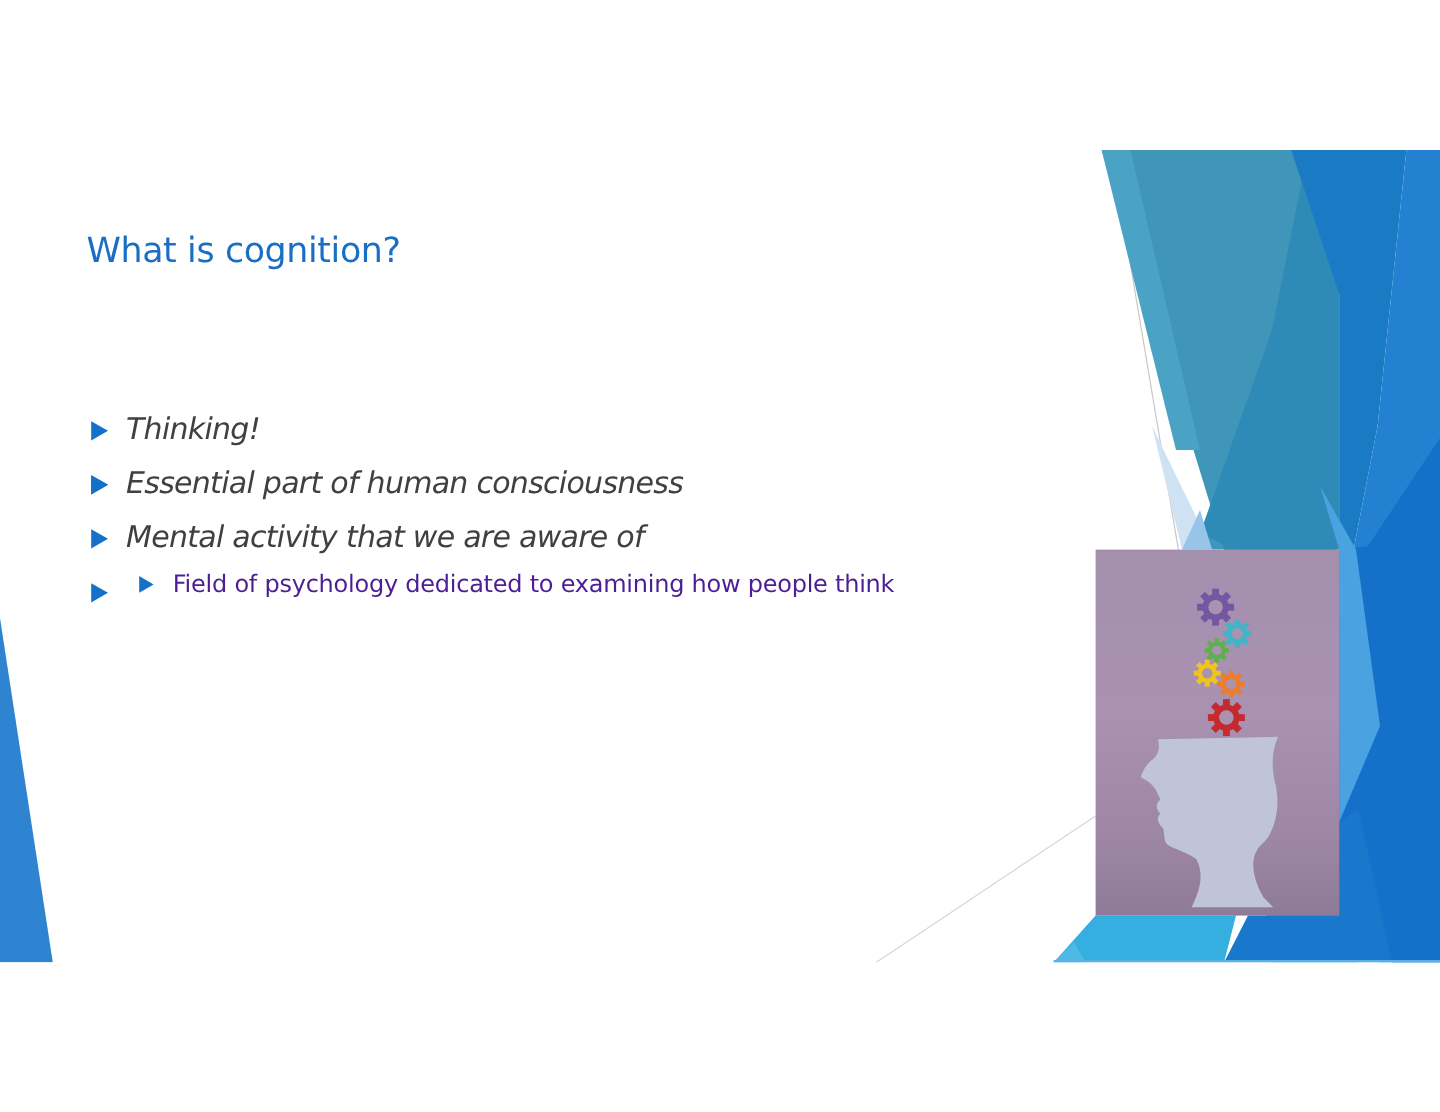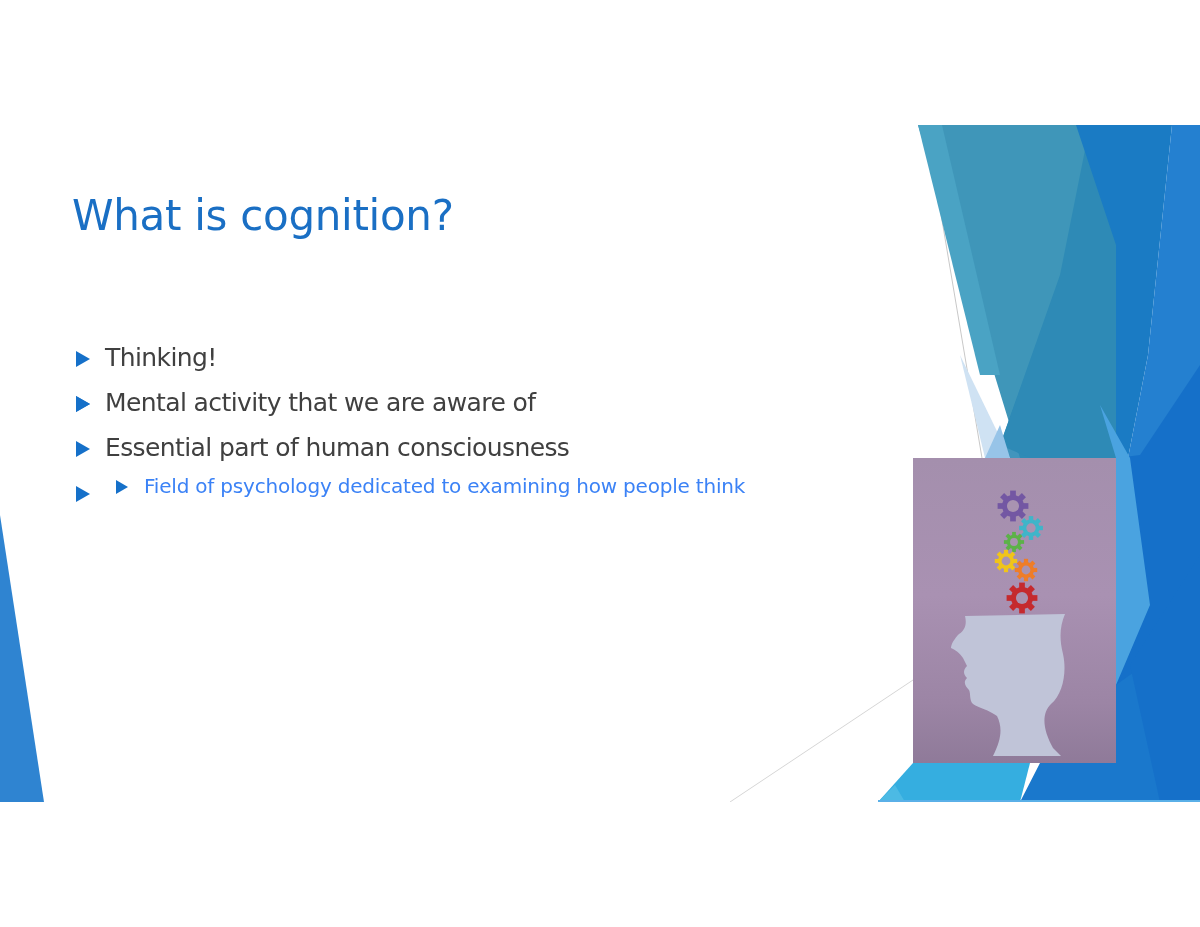--- a/index.html
+++ b/index.html
@@ -9,40 +9,41 @@
       font-family: "DejaVu Sans", sans-serif;
     }
     .slide {
       position: absolute; left: 0; top: 125px; width: 1200px; height: 677px;
       background: #ffffff; overflow: hidden;
     }
     .deco { position: absolute; left: 0; top: 0; width: 1200px; height: 677px; }
     .title {
       position: absolute; left: 72px; top: 66px;
       font-family: "DejaVu Sans", sans-serif;
-      font-size: 42px; color: #1a6fc4; letter-spacing: -0.3px;
+      font-size: 29px; color: #1a6fc4; letter-spacing: -0.3px;
       margin: 0; font-weight: normal;
     }
     .bullets {
       position: absolute; left: 76px; top: 216px; width: 800px;
       margin: 0; padding: 0; list-style: none;
     }
     .bullet {
       position: relative; padding-left: 29px; margin-bottom: 11px;
       font-size: 25px; line-height: 34px; color: #404040;
       letter-spacing: -0.6px;
+      font-style: italic;
     }
     .bullet .marker {
       position: absolute; left: 0; top: 10px; width: 0; height: 0;
       border-top: 8px solid transparent; border-bottom: 8px solid transparent;
       border-left: 14px solid #1570c9;
     }
     .sub {
       position: relative; padding-left: 28px; margin-left: 40px; margin-top: -4px;
-      font-size: 20px; line-height: 28px; color: #3b82f6; letter-spacing: -0.2px;
+      font-size: 20px; line-height: 28px; color: #4c1d95; letter-spacing: -0.2px;
       list-style: none;
     }
     .sub .marker {
       position: absolute; left: 0; top: 8px; width: 0; height: 0;
       border-top: 7px solid transparent; border-bottom: 7px solid transparent;
       border-left: 12px solid #1570c9;
     }
     .photo {
       position: absolute; left: 913px; top: 333px; width: 203px; height: 305px;
       background: linear-gradient(180deg, #a48fad 0%, #a991b2 45%, #9c85a5 80%, #8f7a99 100%);
@@ -92,25 +93,25 @@
   <ul class="bullets">
     <li class="bullet">
       <span class="marker"></span>
       <span>Thinking!</span>
     </li>
     <li class="bullet">
       <span class="marker"></span>
     </li>
     <li class="bullet">
       <span class="marker"></span>
-      <span>Mental activity that we are aware of</span>
+      <span>Essential part of human consciousness</span>
     </li>
     <li class="bullet">
       <span class="marker"></span>
-      <span>Essential part of human consciousness</span>
+      <span>Mental activity that we are aware of</span>
     </li>
     <li class="bullet">
       <span class="marker"></span>
     </li>
     <li class="sub">
       <span class="marker"></span>
       <span>Field of psychology dedicated to examining how people think</span>
     </li>
   </ul>
 

